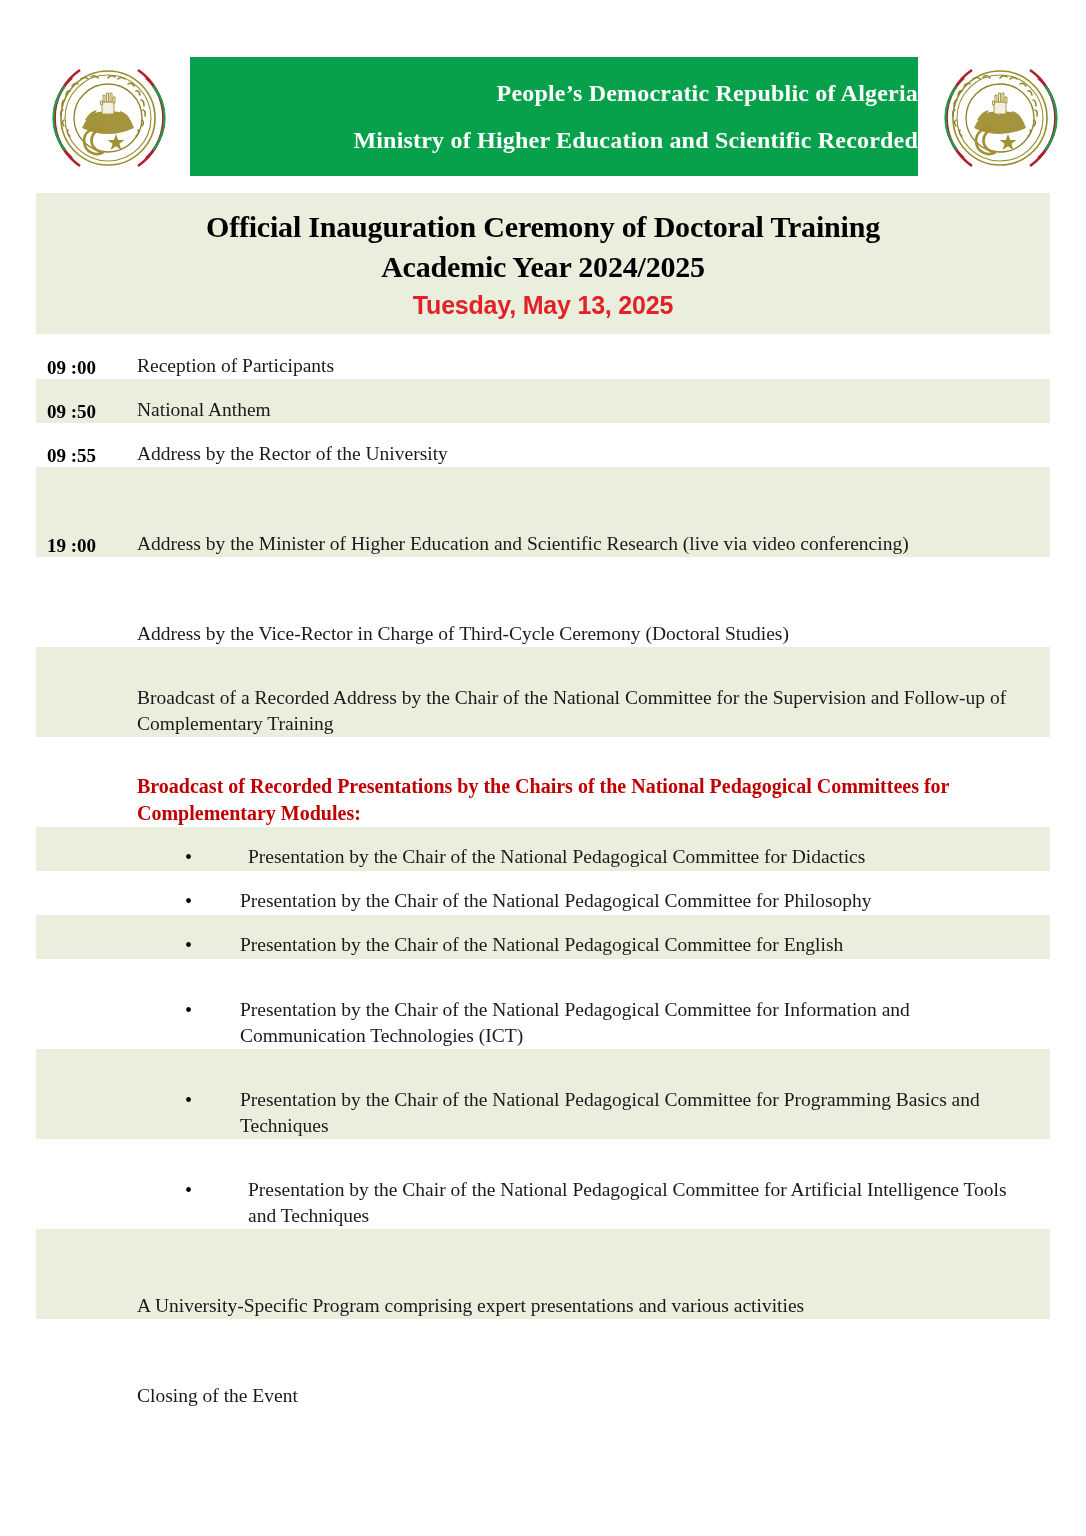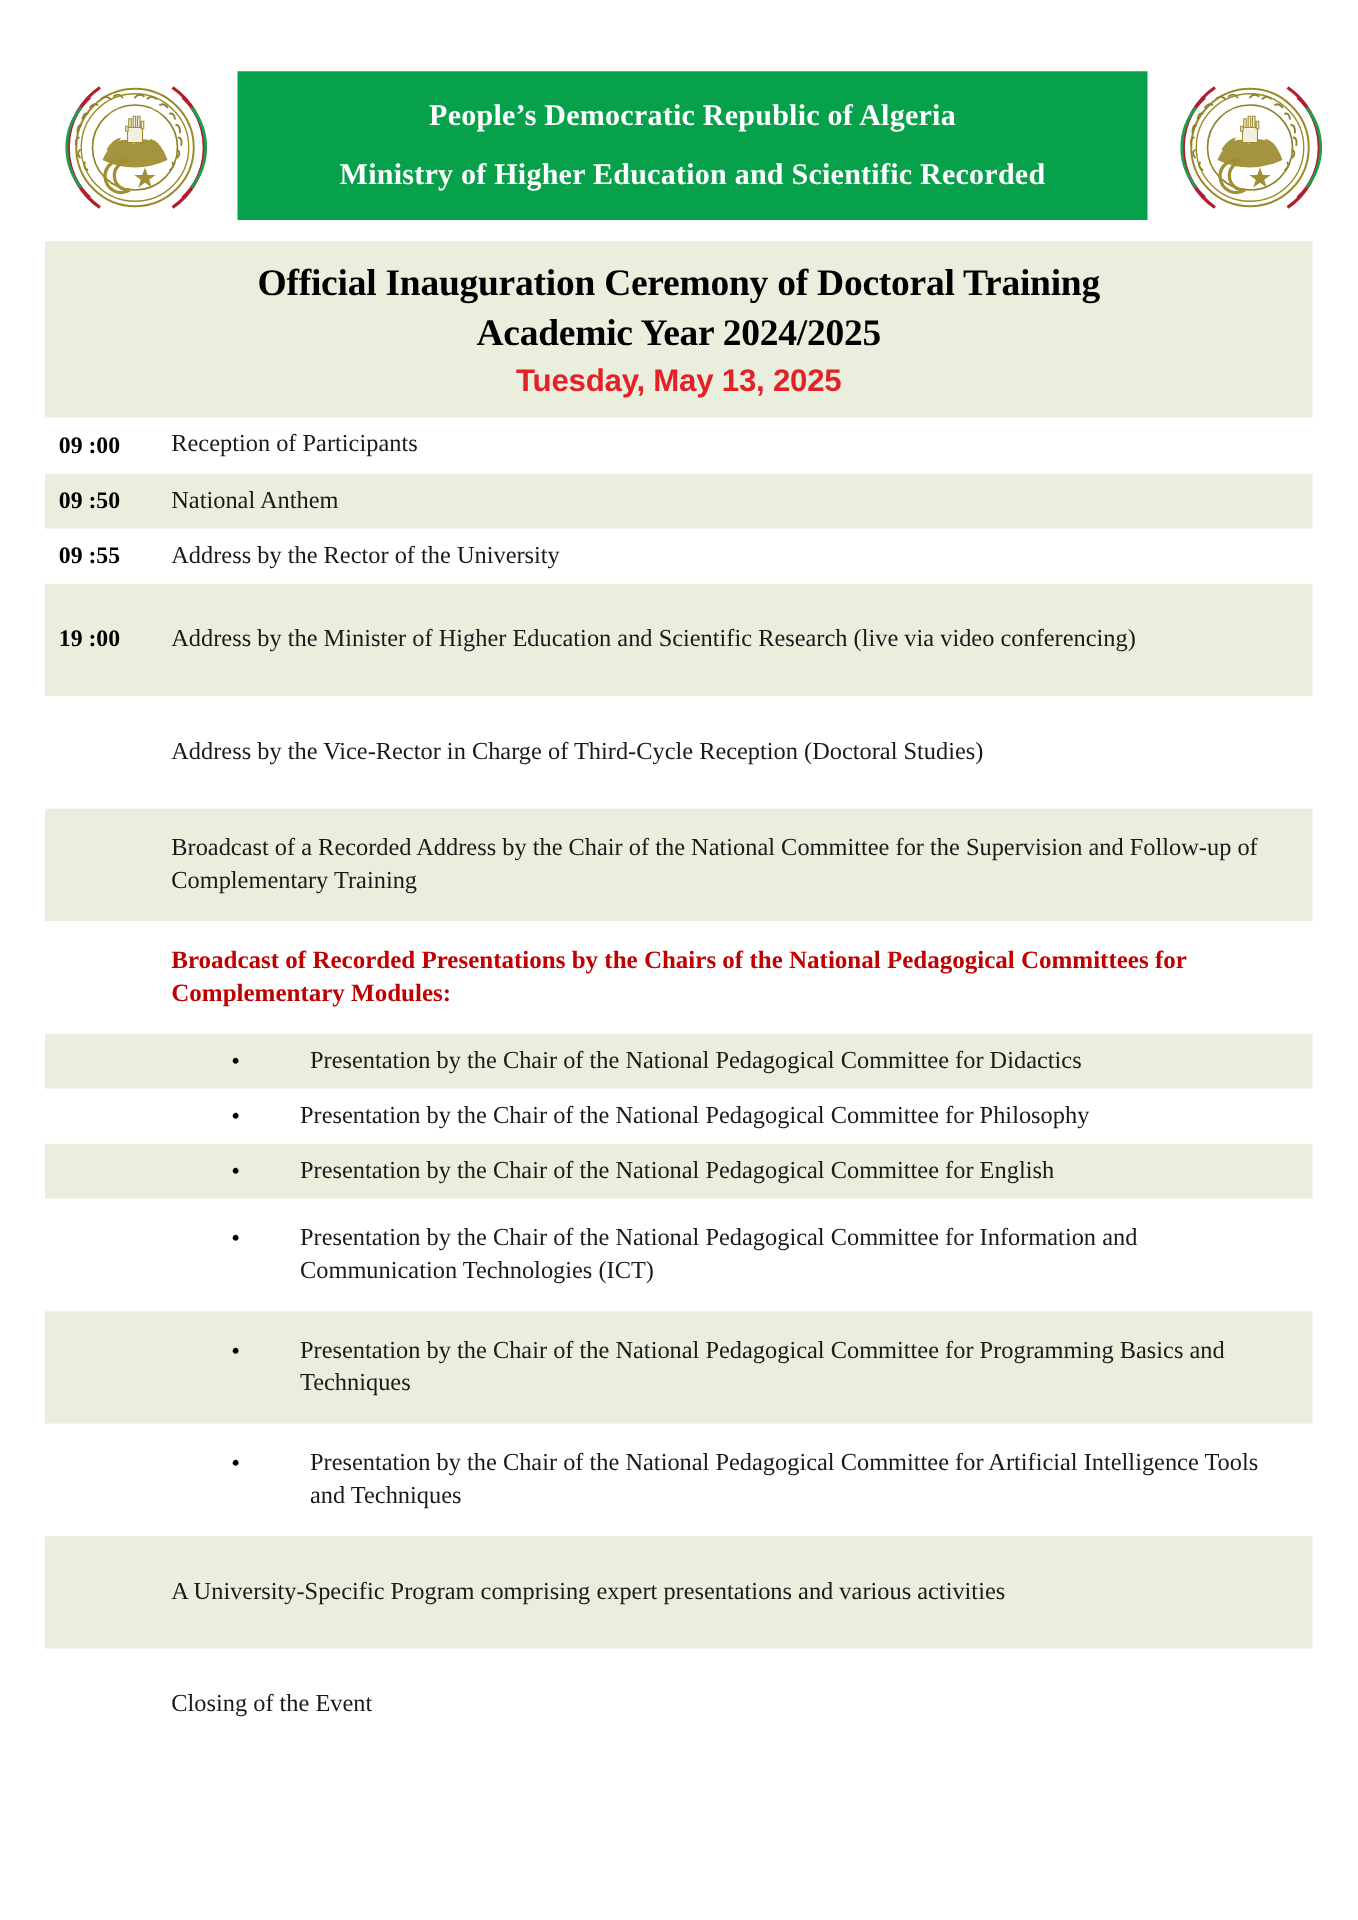--- a/index.html
+++ b/index.html
@@ -35,21 +35,21 @@
   .ministry-band {
     position: absolute;
     left: 190px;
     top: 9px;
     width: 728px;
     height: 119px;
     background: #07a14b;
     color: #ffffff;
     display: flex;
     flex-direction: column;
-    align-items: center;
+    align-items: flex-end;
     justify-content: center;
     gap: 20px;
   }
   .ministry-band .line1,
   .ministry-band .line2 {
     font-family: "Liberation Serif", "DejaVu Serif", serif;
     font-weight: bold;
     letter-spacing: 0.2px;
     text-align: center;
     white-space: nowrap;
@@ -87,21 +87,21 @@
 
   
   .agenda {
     position: absolute;
     left: 36px;
     top: 334px;
     width: 1014px;
   }
   .row {
     display: flex;
-    align-items: center;
+    align-items: flex-end;
     box-sizing: border-box;
   }
   .row.shaded { background: #e9eedd; }
   .row.plain  { background: #ffffff; }
 
   .cell-time {
     width: 101px;
     flex: 0 0 101px;
     padding-left: 11px;
     box-sizing: border-box;
@@ -286,21 +286,21 @@
     <div class="cell-text">Address by the Rector of the University</div>
   </div>
 
   <div class="row shaded h-tall">
     <div class="cell-time">19 :00</div>
     <div class="cell-text">Address by the Minister of Higher Education and Scientific Research (live via video conferencing)</div>
   </div>
 
   <div class="row plain h-tall">
     <div class="cell-time"></div>
-    <div class="cell-text">Address by the Vice-Rector in Charge of Third-Cycle Reception (Doctoral Studies)</div>
+    <div class="cell-text">Address by the Vice-Rector in Charge of Third-Cycle Ceremony (Doctoral Studies)</div>
   </div>
 
   <div class="row shaded h-tall">
     <div class="cell-time"></div>
     <div class="cell-text">Broadcast of a Recorded Address by the Chair of the National Committee for the Supervision and Follow-up of Complementary Training</div>
   </div>
 
   <div class="row plain h-tall">
     <div class="cell-time"></div>
     <div class="cell-text red-head">Broadcast of Recorded Presentations by the Chairs of the National Pedagogical Committees for Complementary Modules:</div>

